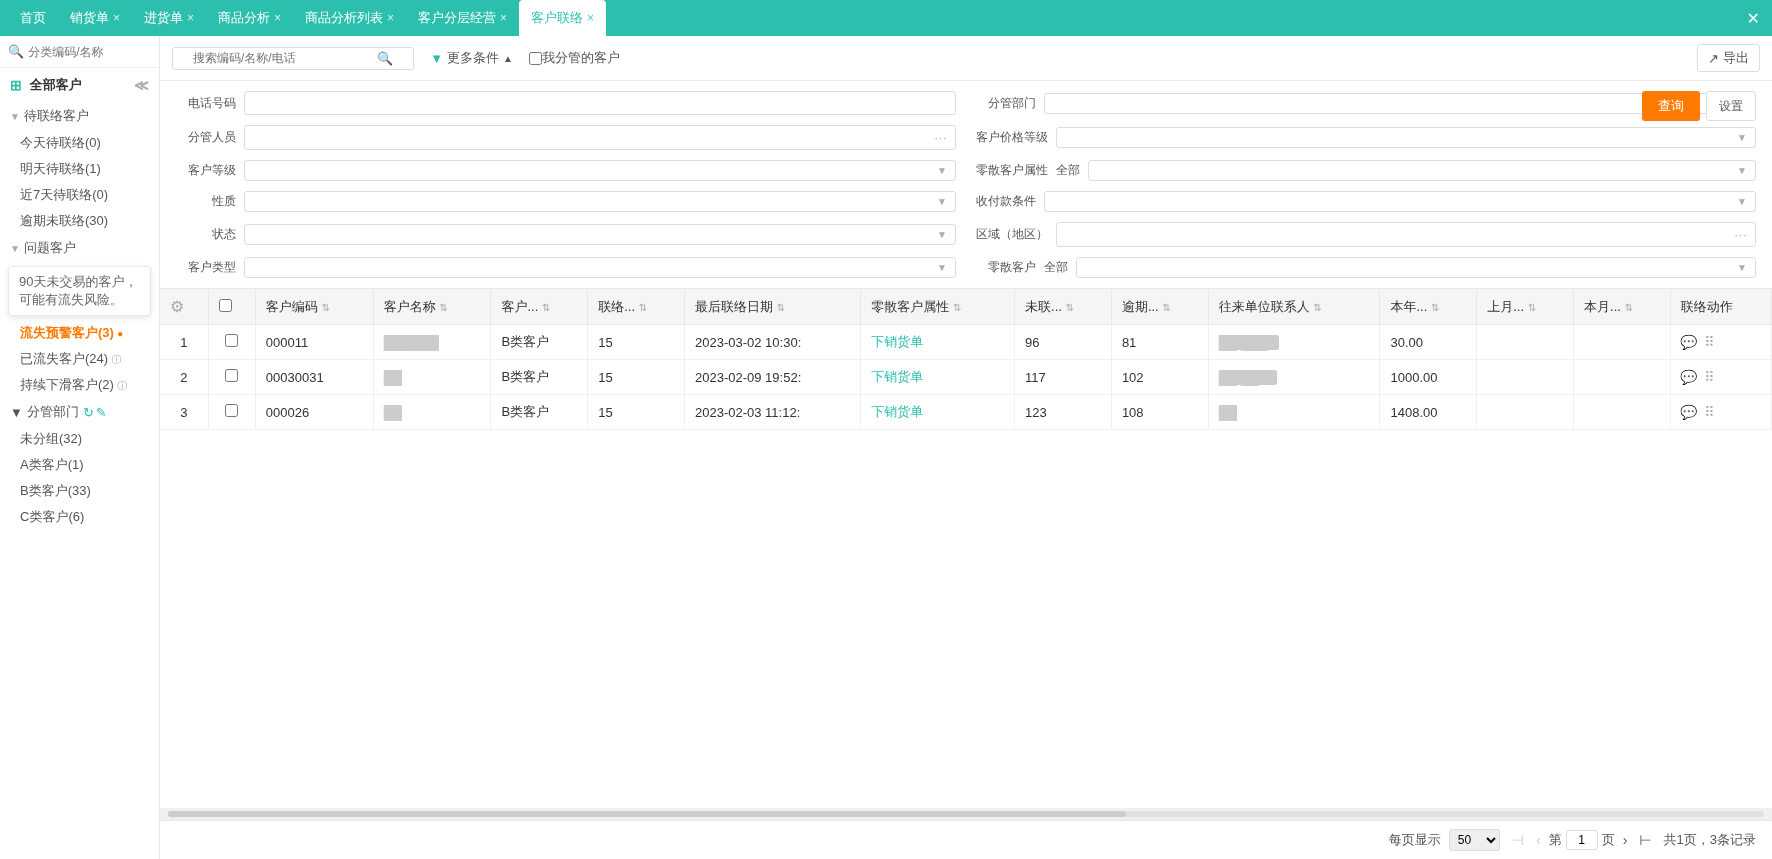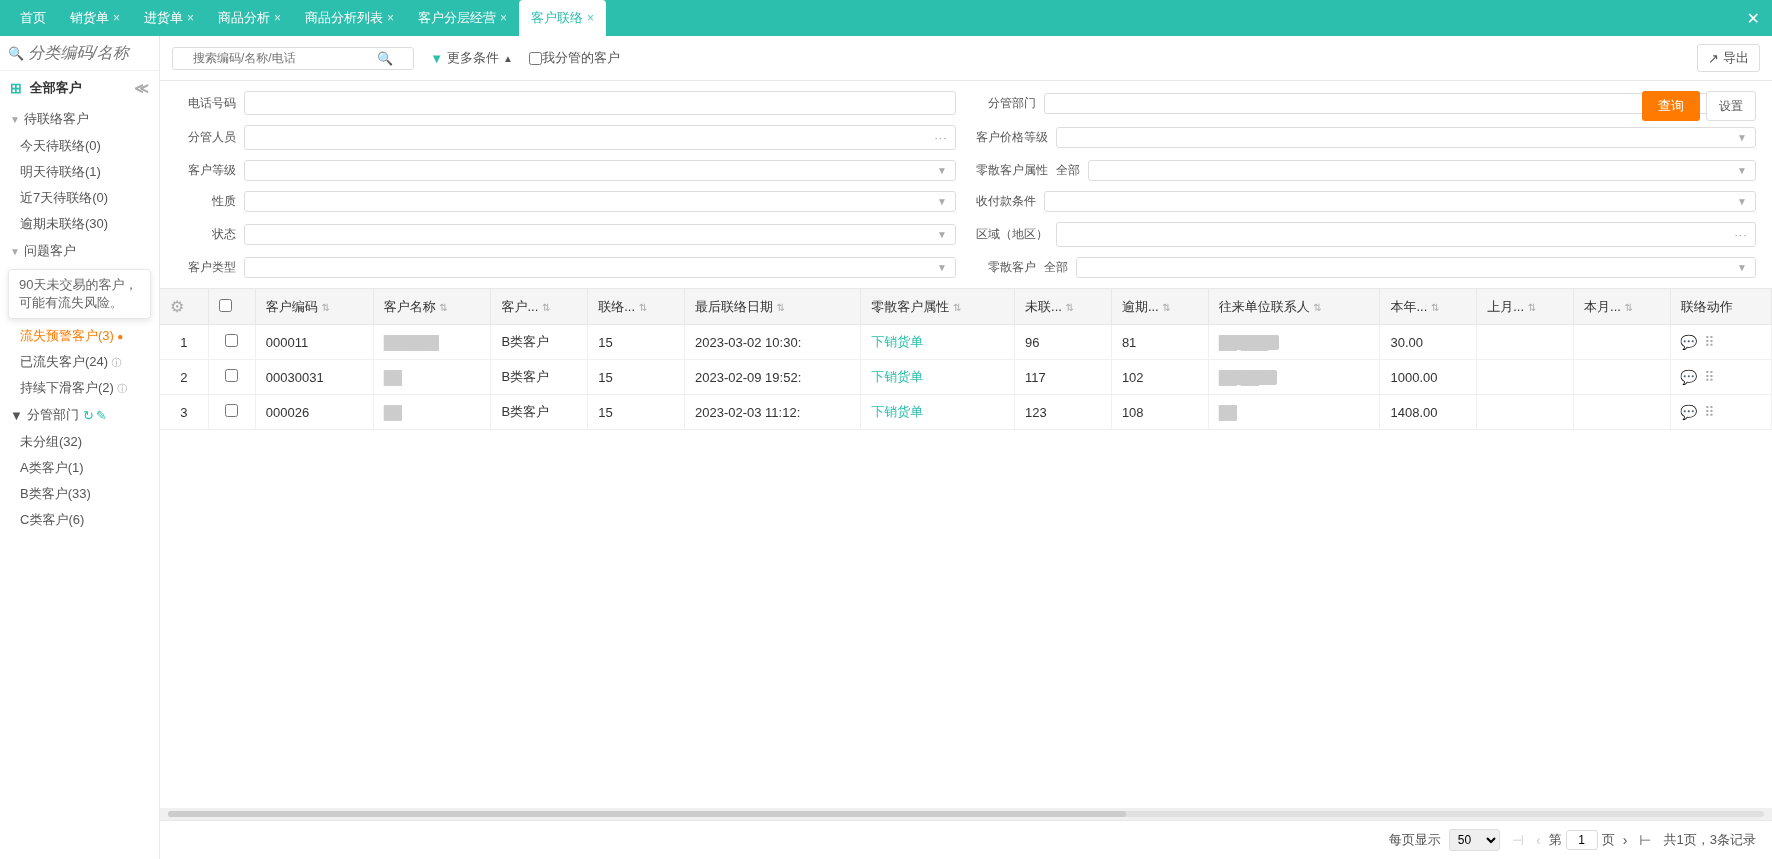--- a/index.html
+++ b/index.html
@@ -48,23 +48,22 @@
       flex-direction: column;
       overflow-y: auto;
     }
     .sidebar-search {
       display: flex; align-items: center;
       padding: 8px;
       border-bottom: 1px solid #f0f0f0;
       gap: 4px;
     }
     .sidebar-search input {
-      border: none; outline: none; flex: 1; font-size: 16px; color: #701a75;
+      border: none; outline: none; flex: 1; font-size: 12px; color: #701a75;
       background: transparent;
-      font-style: italic;
     }
     .sidebar-search .search-icon { color: #aaa; }
     .sidebar-section-header {
       display: flex; align-items: center; justify-content: space-between;
       padding: 8px 10px;
       font-weight: bold;
       color: #333;
       cursor: pointer;
     }
     .sidebar-section-header .grid-icon { font-size: 14px; color: #2dbfad; margin-right: 4px; }
@@ -77,21 +76,21 @@
       cursor: pointer;
       gap: 4px;
     }
     .sidebar-group-label .arrow { font-size: 10px; color: #aaa; }
     .sidebar-item {
       padding: 4px 14px 4px 20px;
       color: #555;
       font-size: 12px;
       cursor: pointer;
     }
-    .sidebar-item.active { color: #ff7a00; font-weight: normal; }
+    .sidebar-item.active { color: #ff7a00; font-weight: bold; }
     .tooltip-box {
       background: #fff;
       border: 1px solid #e8e8e8;
       border-radius: 4px;
       padding: 6px 10px;
       color: #666;
       font-size: 12px;
       margin: 4px 8px;
       box-shadow: 0 2px 6px rgba(0,0,0,0.1);
     }

